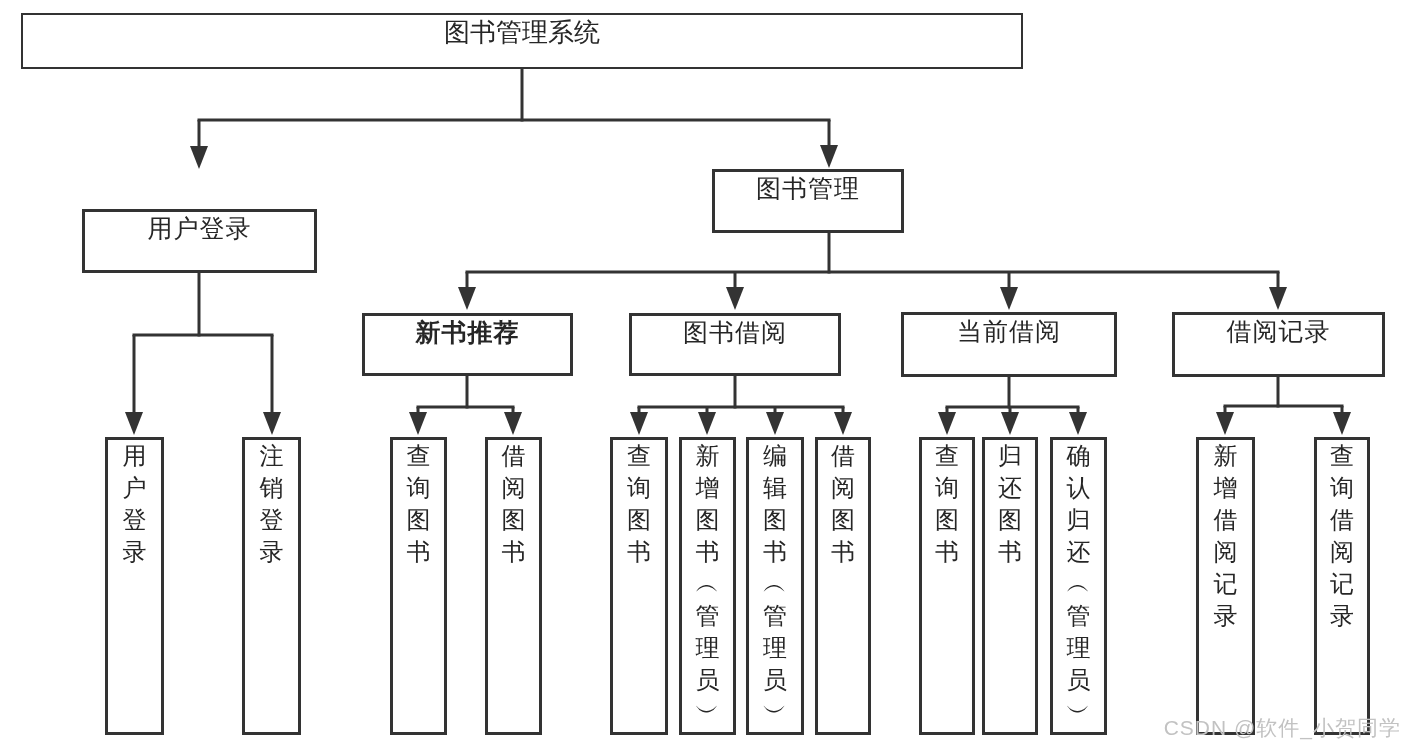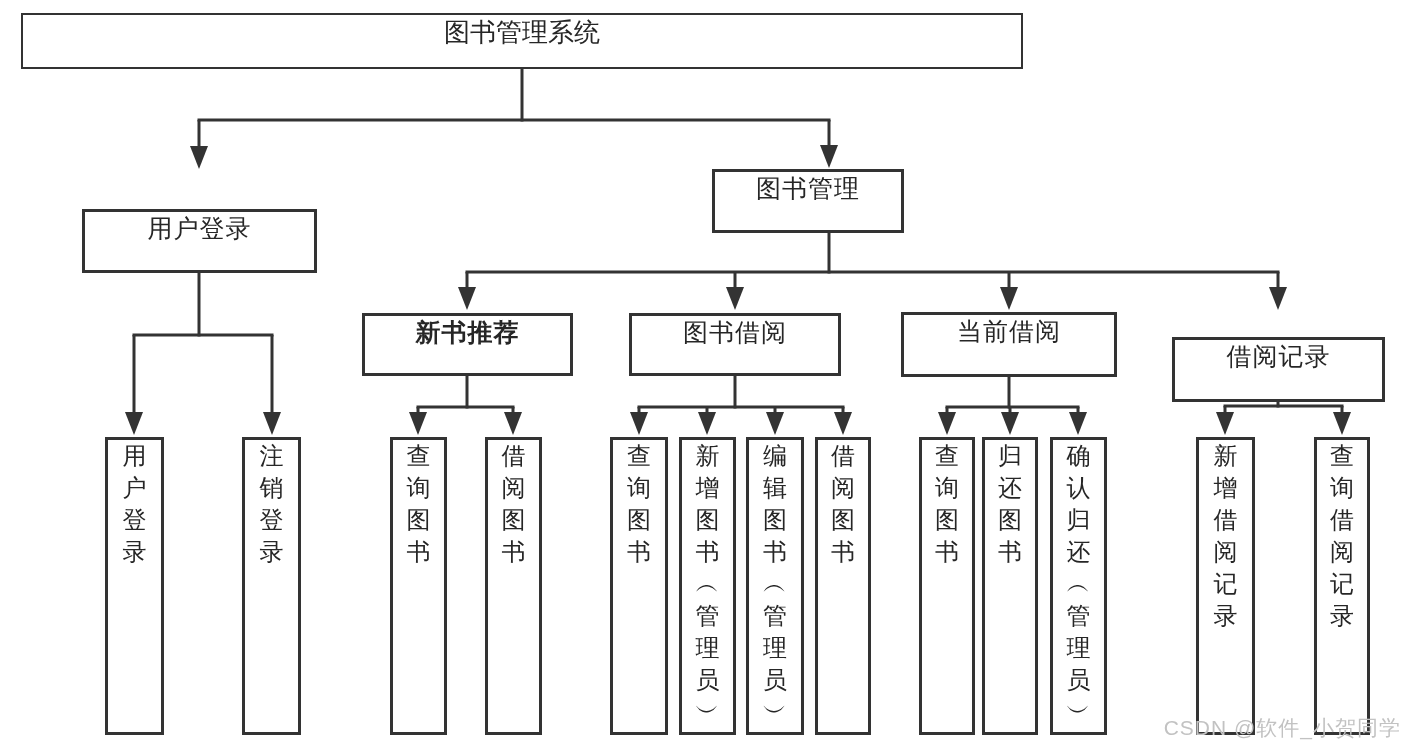--- a/index.html
+++ b/index.html
@@ -119,21 +119,21 @@
 
   <div class="box hnode" style="left:362px;top:313px;width:211px;height:63px;font-weight:bold;">
     <span>新书推荐</span>
   </div>
   <div class="box hnode" style="left:629px;top:313px;width:212px;height:63px;">
     <span>图书借阅</span>
   </div>
   <div class="box hnode" style="left:901px;top:312px;width:216px;height:65px;font-family:Liberation Mono, monospace;">
     <span>当前借阅</span>
   </div>
-  <div class="box hnode" style="left:1172px;top:312px;width:213px;height:65px;margin-top:25px;">
+  <div class="box hnode" style="left:1172px;top:312px;width:213px;height:65px;">
     <span>借阅记录</span>
   </div>
 
   <div class="box leaf" style="left:105px;width:59px;">
     <span class="vtext">
         <span>用</span>
         <span>户</span>
         <span>登</span>
         <span>录</span>
       </span>

